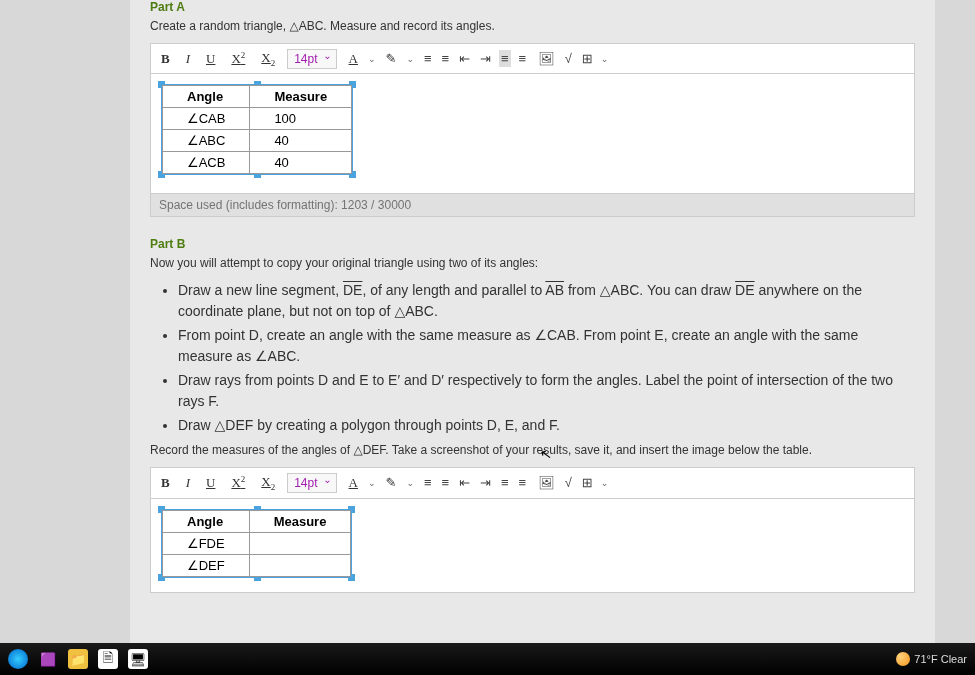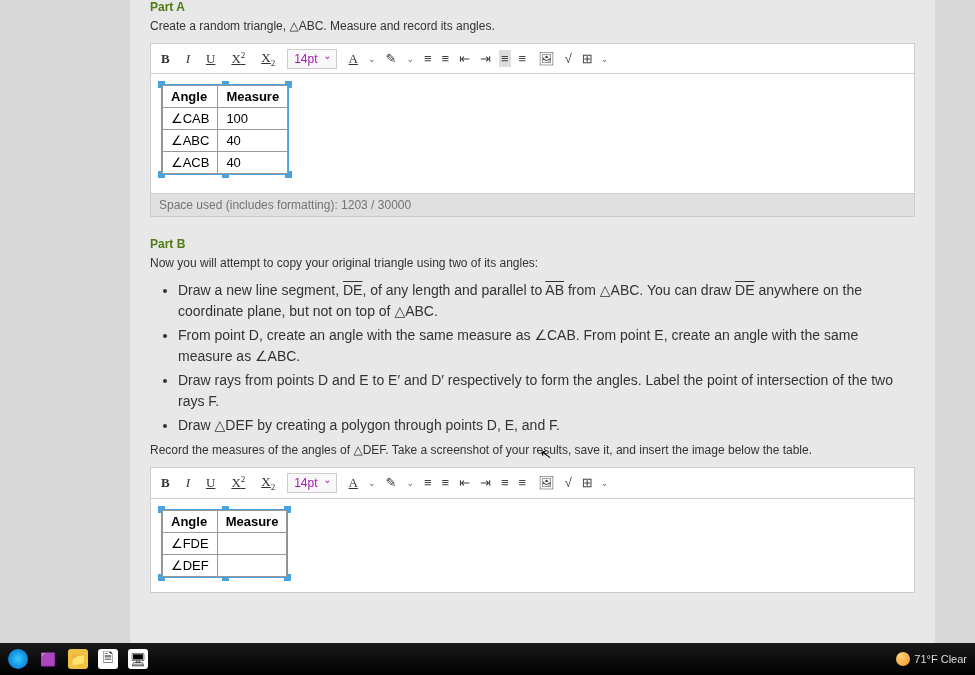--- a/index.html
+++ b/index.html
@@ -74,21 +74,21 @@
   border-top: none;
   padding: 10px;
   min-height: 120px;
 }
 .data-table {
   border-collapse: collapse;
   position: relative;
 }
 .data-table th, .data-table td {
   border: 1px solid #999;
-  padding: 3px 8px;
+  padding: 3px 24px;
   font-size: 13px;
   text-align: left;
   background: #fff;
 }
 .data-table th { font-weight: bold; }
 .table-wrap {
   display: inline-block;
   position: relative;
   border: 1px solid #4aa3df;
 }

